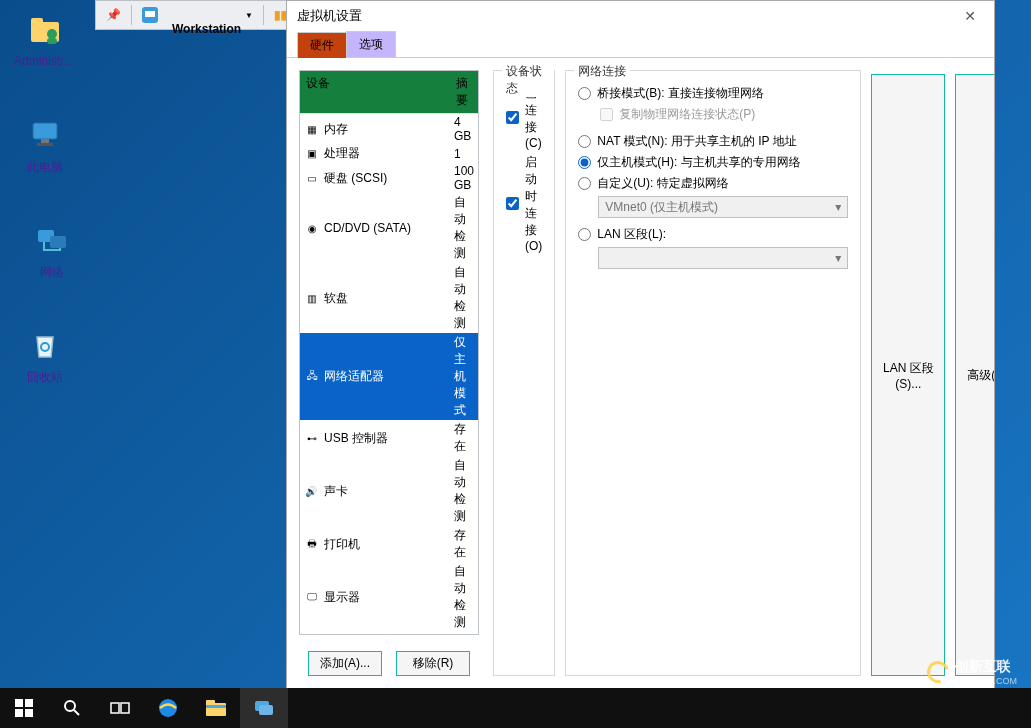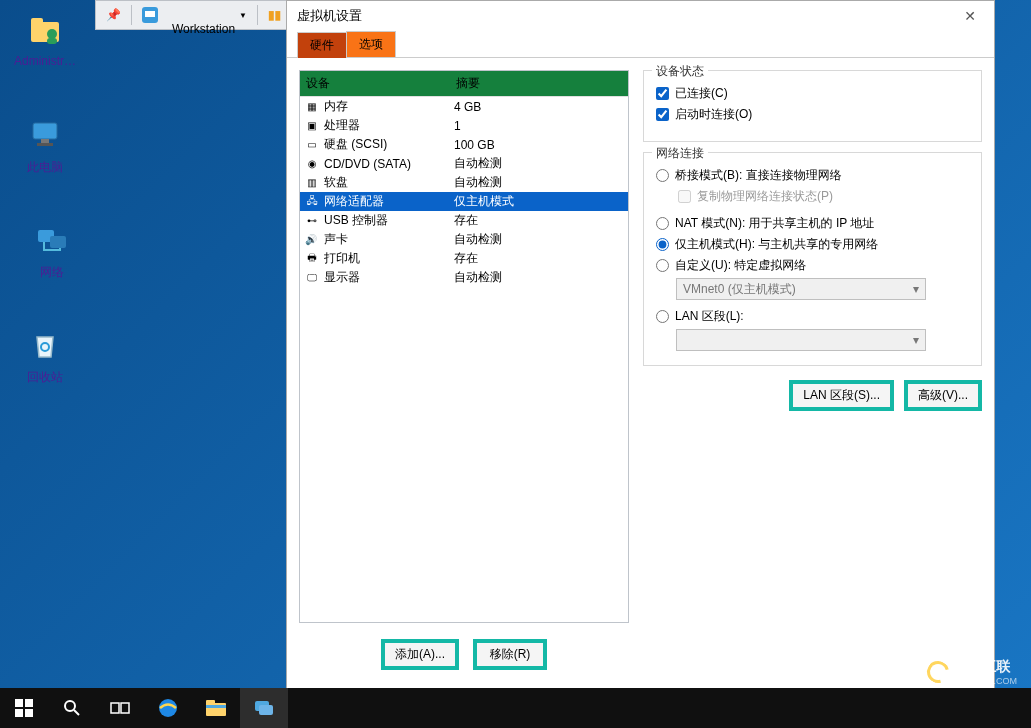--- a/index.html
+++ b/index.html
@@ -22,39 +22,39 @@
 
 .ws-bar { position: absolute; top: 0; left: 95px; height: 30px; background: #eceef1; display: flex; align-items: center; padding: 0 6px; gap: 6px; border: 1px solid #bcc0c6; font-size: 12px; }
 .ws-bar .sep { width: 1px; height: 20px; background: #bcc0c6; }
 .ws-btn { display: flex; align-items: center; gap: 4px; padding: 2px 4px; cursor: pointer; }
 
 
 .dialog { position: absolute; top: 0; left: 286px; right: 36px; bottom: 0; background: #fff; border: 1px solid #aaa; display: flex; flex-direction: column; }
 .dlg-title { height: 30px; display: flex; align-items: center; padding: 8px 10px; font-size: 13px; justify-content: space-between; }
 .close-x { width: 28px; height: 22px; display: flex; align-items: center; justify-content: center; cursor: pointer; font-size: 14px; color: #555; }
 .tabs { display: flex; padding: 0 10px; font-size: 12px; border-bottom: 1px solid #ccc; }
-.tab { padding: 4px 12px; border: 1px solid #ccc; border-bottom: none; background: #f97316; cursor: pointer; margin-right: -1px; }
+.tab { padding: 4px 12px; border: 1px solid #ccc; border-bottom: none; background: #c4b5fd; cursor: pointer; margin-right: -1px; }
 .tab.active { background: #c2410c; position: relative; top: 1px; }
 .dlg-body { flex: 1; display: flex; gap: 14px; padding: 12px; overflow: hidden; }
 .left-col { width: 330px; display: flex; flex-direction: column; }
 .hw-list { flex: 1; border: 1px solid #bfc4cb; font-size: 12px; overflow: auto; }
 .hw-head { display: flex; background: #15803d; border-bottom: 1px solid #e0e0e0; }
 .hw-head span { padding: 4px 6px; font-weight: normal; }
 .hw-col1 { width: 150px; }
 .hw-col2 { flex: 1; }
 .hw-row { display: flex; align-items: center; padding: 1px 4px; cursor: pointer; }
 .hw-row.selected { background: #0a63c9; color: #fff; }
 .hw-row .icn { width: 16px; height: 14px; margin-right: 4px; display: inline-flex; align-items: center; justify-content: center; font-size: 10px; }
 .hw-row .c1 { width: 130px; white-space: nowrap; overflow: hidden; }
 .hw-row .c2 { flex: 1; }
 .btn-row { display: flex; justify-content: center; gap: 14px; margin-top: 16px; }
-.btn { min-width: 74px; padding: 3px 10px; font-size: 12px; background: #f5f5f5; border: 4px solid #14b8a6; cursor: pointer; }
+.btn { min-width: 74px; padding: 3px 10px; font-size: 12px; background: #f5f5f5; border: 1px solid #14b8a6; cursor: pointer; }
 .btn.disabled { color: #9a9a9a; border-color: #cfcfcf; cursor: default; }
 .btn.primary { border-color: #0a63c9; }
-.right-col { flex: 1; display: flex; flex-direction: column; font-size: 12px; gap: 10px; }
+.right-col { flex: 1; display: flex; flex-direction: row; font-size: 12px; gap: 10px; }
 .group { border: 1px solid #d8d8d8; padding: 10px 12px 14px; position: relative; }
 .group-title { position: absolute; top: -8px; left: 8px; background: #fff; padding: 0 4px; font-size: 12px; color: #333; }
 .chk, .rad { display: flex; align-items: center; gap: 6px; margin: 4px 0; }
 .chk input, .rad input { accent-color: #0a63c9; }
 .rad-indent { margin-left: 22px; display: flex; align-items: center; gap: 6px; color: #9a9a9a; }
 .select-fake { width: 250px; height: 22px; border: 1px solid #bfbfbf; background: #f0f0f0; color: #777; padding: 0 6px; display: flex; align-items: center; justify-content: space-between; margin-left: 20px; margin-top: 4px; }
 .select-fake.empty { color: transparent; }
 .right-btns { display: flex; justify-content: flex-end; gap: 10px; margin-top: 4px; }
 .dlg-footer { display: flex; justify-content: flex-end; gap: 10px; padding: 8px 14px 6px; }
 
@@ -111,21 +111,21 @@
 <div class="ws-bar">
   <div class="ws-btn">📌</div>
   <div class="sep"></div>
   <div class="ws-btn">
       <svg width="16" height="16">
         <rect width="16" height="16" rx="3" fill="#3a9bdc"></rect>
         <rect x="3" y="4" width="10" height="6" fill="#fff"></rect>
       </svg>
     </div>
   <div class="ws-btn">
-      <span style="font-weight:normal;margin-top:28px;">Workstation</span> 
+      <span style="font-weight:bold;margin-top:28px;">Workstation</span> 
       <span style="font-size:8px;">▼</span>
     </div>
   <div class="sep"></div>
   <div class="ws-btn" style="color:#f0a020;font-weight:bold;">▮▮</div>
 </div>
 
 <div class="dialog">
   <div class="dlg-title">
     <span>虚拟机设置</span>
     <div class="close-x">✕</div>

